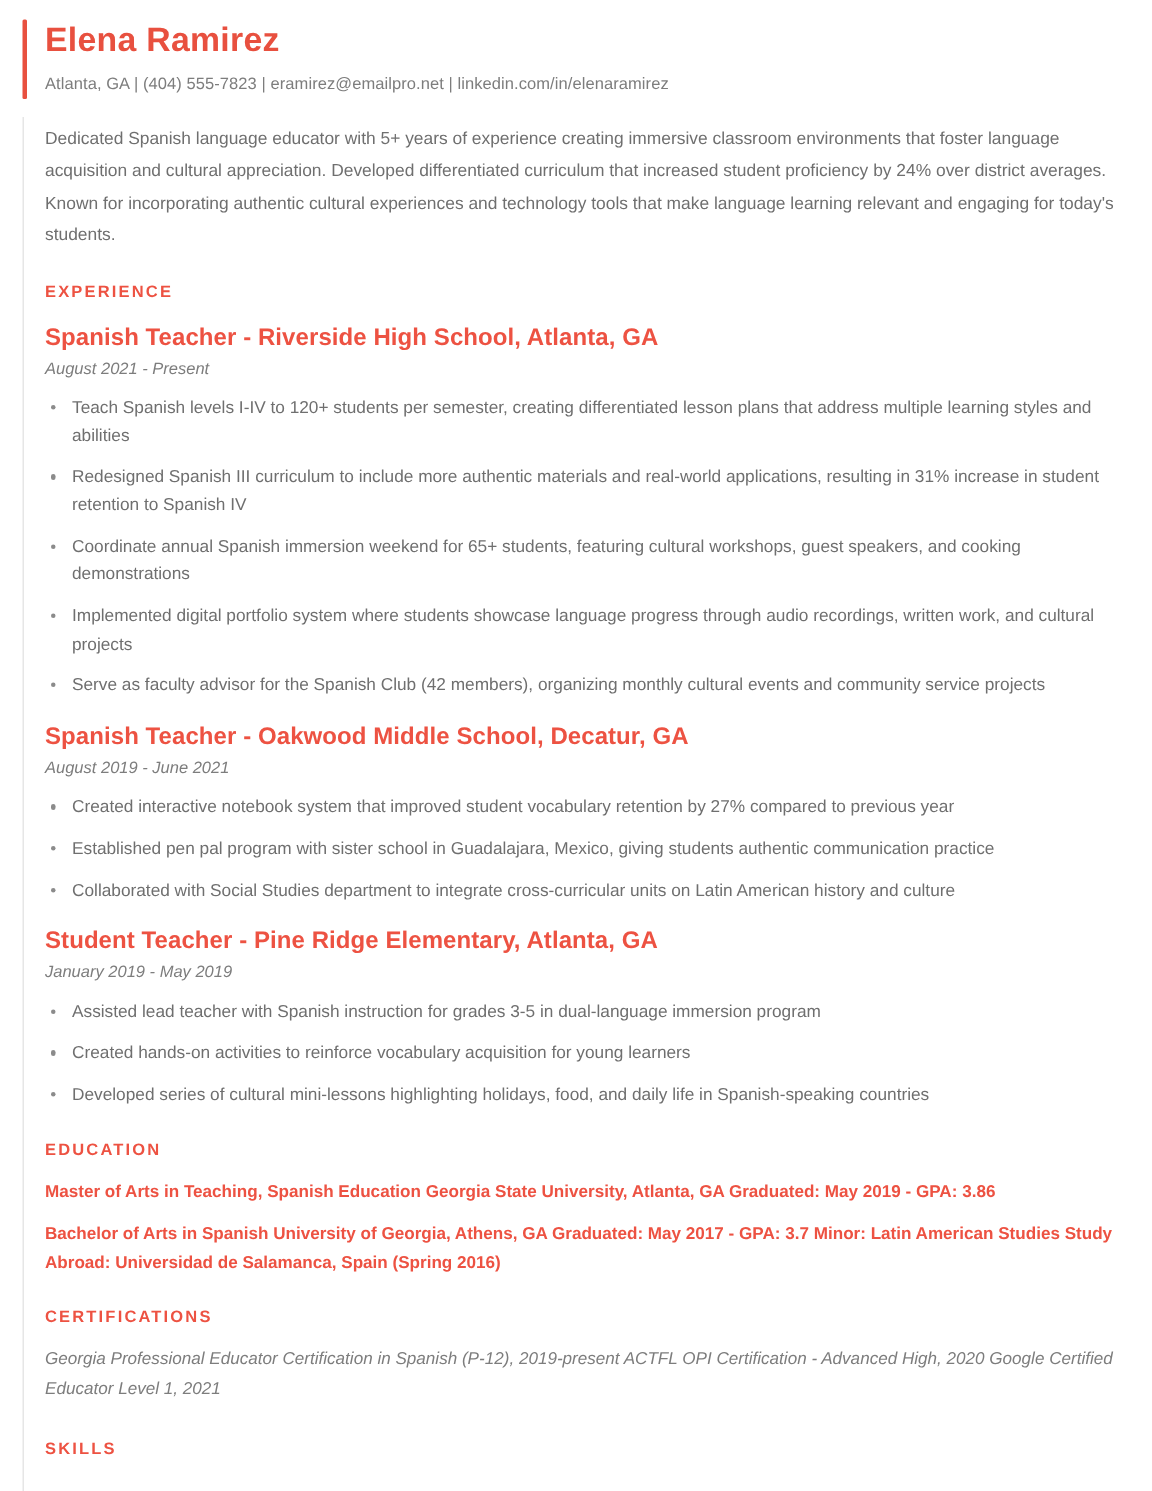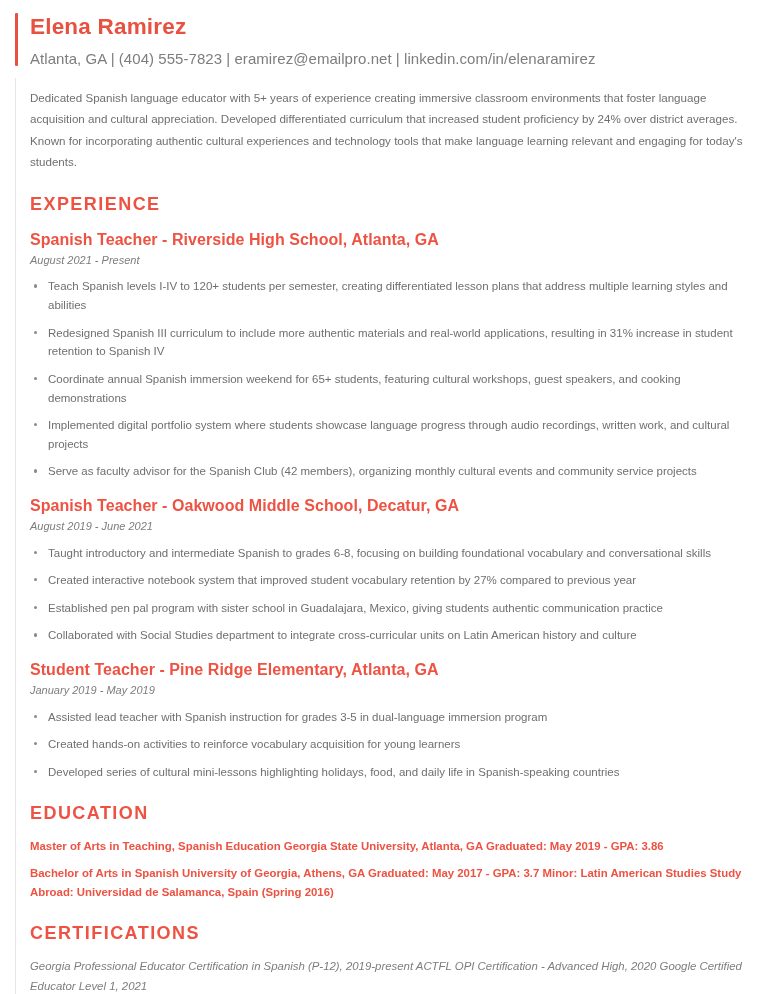--- a/index.html
+++ b/index.html
@@ -50,21 +50,21 @@
   .name {
     margin: 0;
     font-size: 22.5px;
     font-weight: bold;
     color: #e8503f;
     letter-spacing: 0.2px;
     line-height: 1.18;
   }
   .contact {
     margin: 8px 0 0 0;
-    font-size: 15px;
+    font-size: 11px;
     color: #7d7d7d;
     letter-spacing: 0.05px;
     line-height: 1.3;
   }
 
   .content {
     position: relative;
     padding: 0 22px 0 30px;
   }
 
@@ -74,21 +74,21 @@
     line-height: 1.85;
     color: #6f6f6f;
     text-align: left;
   }
 
   .section {
     margin-top: 21px;
   }
   .section-title {
     margin: 0 0 13px 0;
-    font-size: 18px;
+    font-size: 11px;
     font-weight: bold;
     color: #ed5242;
     letter-spacing: 1.45px;
   }
 
   .job { margin-bottom: 13px; }
   .job:last-child { margin-bottom: 0; }
 
   .job-title {
     margin: 0;
@@ -178,21 +178,20 @@
           <li><span class="dot"></span><span>Coordinate annual Spanish immersion weekend for 65+ students, featuring cultural workshops, guest speakers, and cooking demonstrations</span></li>
           <li><span class="dot"></span><span>Implemented digital portfolio system where students showcase language progress through audio recordings, written work, and cultural projects</span></li>
           <li><span class="dot"></span><span>Serve as faculty advisor for the Spanish Club (42 members), organizing monthly cultural events and community service projects</span></li>
         </ul>
       </div>
 
       <div class="job">
         <h3 class="job-title">Spanish Teacher - Oakwood Middle School, Decatur, GA</h3>
         <p class="job-dates">August 2019 - June 2021</p>
         <ul class="bullets">
-          <li><span class="dot"></span><span>Taught introductory and intermediate Spanish to grades 6-8, focusing on building foundational vocabulary and conversational skills</span></li>
           <li><span class="dot"></span><span>Created interactive notebook system that improved student vocabulary retention by 27% compared to previous year</span></li>
           <li><span class="dot"></span><span>Established pen pal program with sister school in Guadalajara, Mexico, giving students authentic communication practice</span></li>
           <li><span class="dot"></span><span>Collaborated with Social Studies department to integrate cross-curricular units on Latin American history and culture</span></li>
         </ul>
       </div>
 
       <div class="job">
         <h3 class="job-title">Student Teacher - Pine Ridge Elementary, Atlanta, GA</h3>
         <p class="job-dates">January 2019 - May 2019</p>
         <ul class="bullets">

